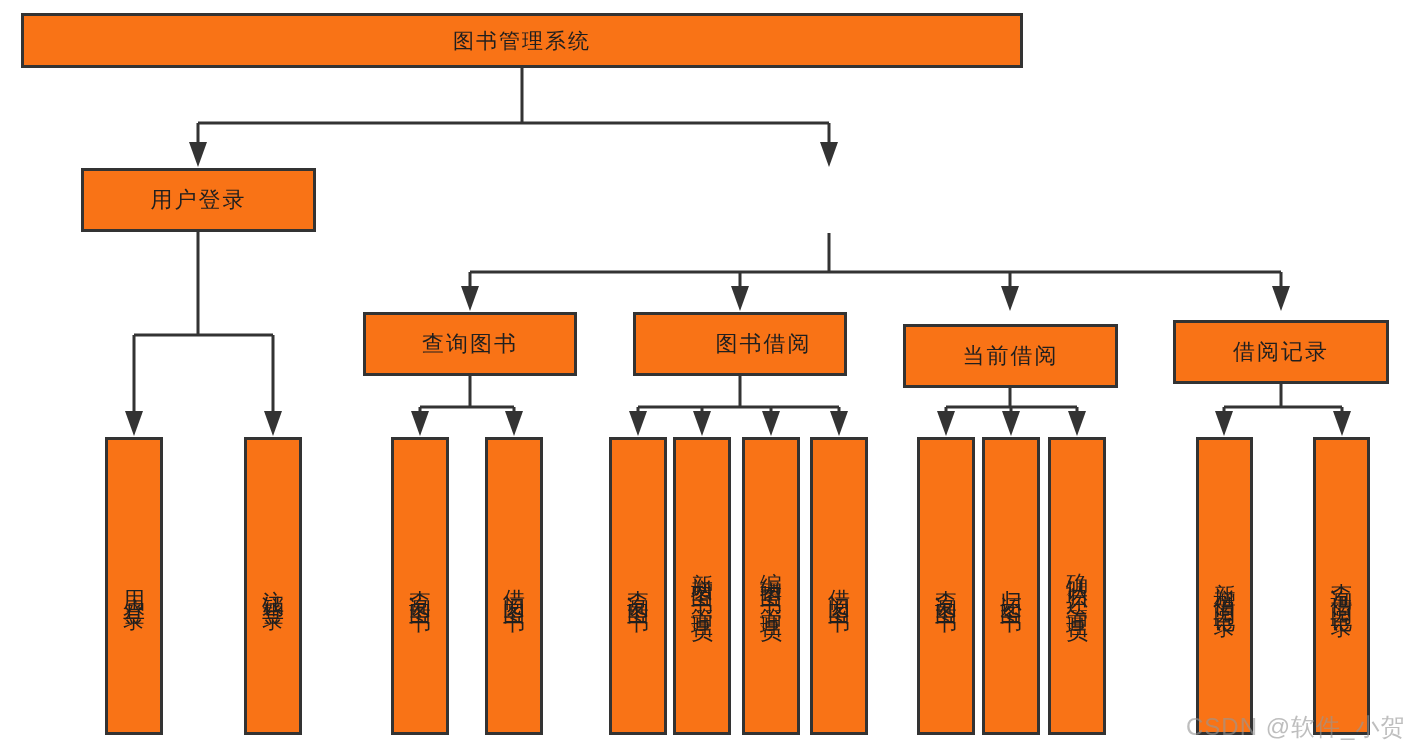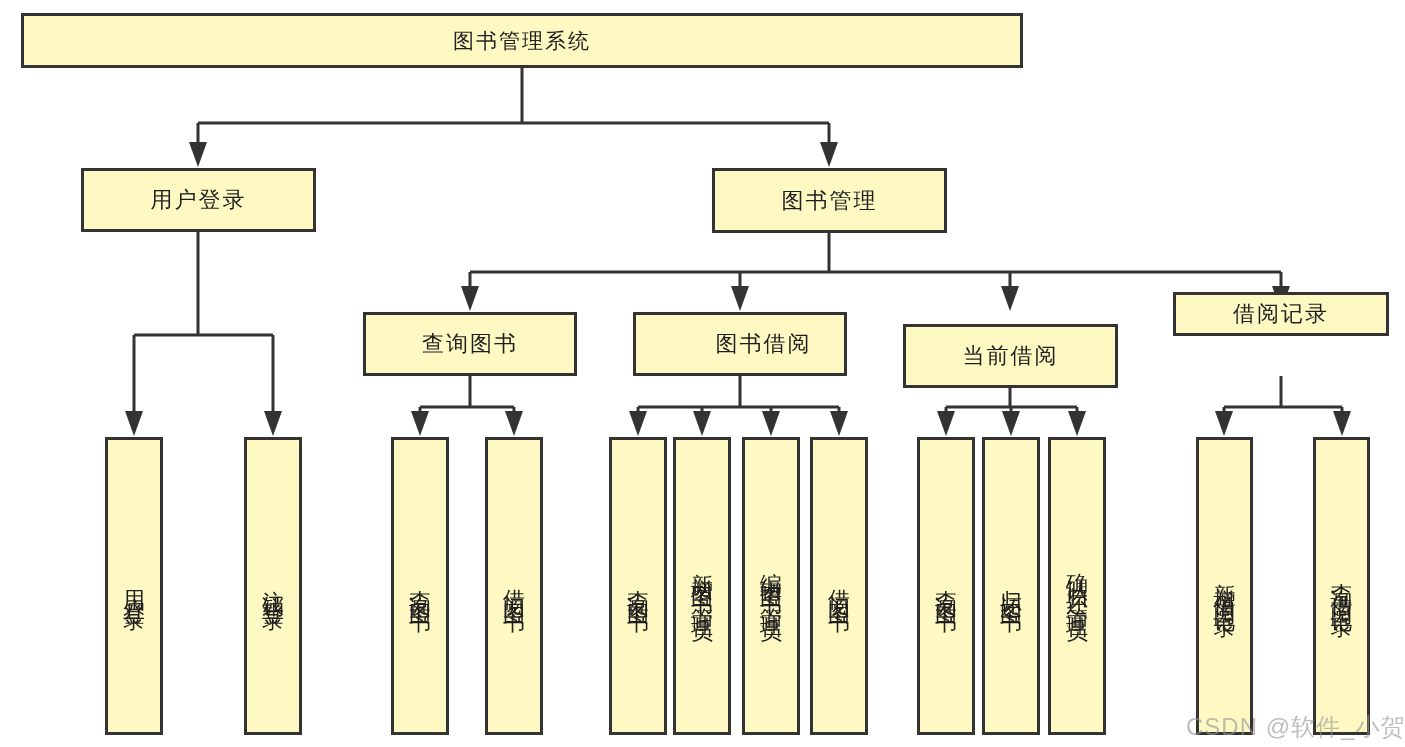--- a/index.html
+++ b/index.html
@@ -19,21 +19,21 @@
     position: absolute;
     left: 0;
     top: 0;
     width: 1405px;
     height: 747px;
   }
   .node {
     position: absolute;
     box-sizing: border-box;
     border: 3px solid #333333;
-    background: #fef9c3;
+    background: #f97316;
     color: #1f1f1f;
     display: flex;
     align-items: center;
     justify-content: center;
     text-align: center;
   }
   .hnode {
     font-size: 22px;
     letter-spacing: 2px;
     line-height: 1;
@@ -100,26 +100,25 @@
       <polygon points="1002,411 1020,411 1011,436"></polygon>
       <polygon points="1068,411 1086,411 1077,436"></polygon>
       <polygon points="1215,411 1233,411 1224,436"></polygon>
       <polygon points="1333,411 1351,411 1342,436"></polygon>
     </g>
   </svg>
 
   <div class="node hnode root" style="left:21px; top:13px; width:1002px; height:55px;">图书管理系统</div>
 
   <div class="node hnode" style="left:81px; top:168px; width:235px; height:64px;">用户登录</div>
-  <div class="node hnode" style="left:712px; top:168px; width:235px; height:65px;">图书管理</div>
 
   <div class="node hnode" style="left:363px; top:312px; width:214px; height:64px;">查询图书</div>
   <div class="node hnode" style="left:633px; top:312px; width:214px; height:64px;padding-left:47px;">图书借阅</div>
   <div class="node hnode" style="left:903px; top:324px; width:215px; height:64px;">当前借阅</div>
-  <div class="node hnode" style="left:1173px; top:292px; width:216px; height:44px;">借阅记录</div>
+  <div class="node hnode" style="left:1173px; top:320px; width:216px; height:64px;">借阅记录</div>
 
   <div class="node leaf" style="left:105px; top:437px; width:58px; height:298px;">用户登录</div>
   <div class="node leaf" style="left:244px; top:437px; width:58px; height:298px;">注销登录</div>
 
   <div class="node leaf" style="left:391px; top:437px; width:58px; height:298px;">查询图书</div>
   <div class="node leaf" style="left:485px; top:437px; width:58px; height:298px;">借阅图书</div>
 
   <div class="node leaf" style="left:609px; top:437px; width:58px; height:298px;">查询图书</div>
   <div class="node leaf" style="left:673px; top:437px; width:58px; height:298px;">新增图书（管理员）</div>
   <div class="node leaf" style="left:742px; top:437px; width:58px; height:298px;">编辑图书（管理员）</div>

